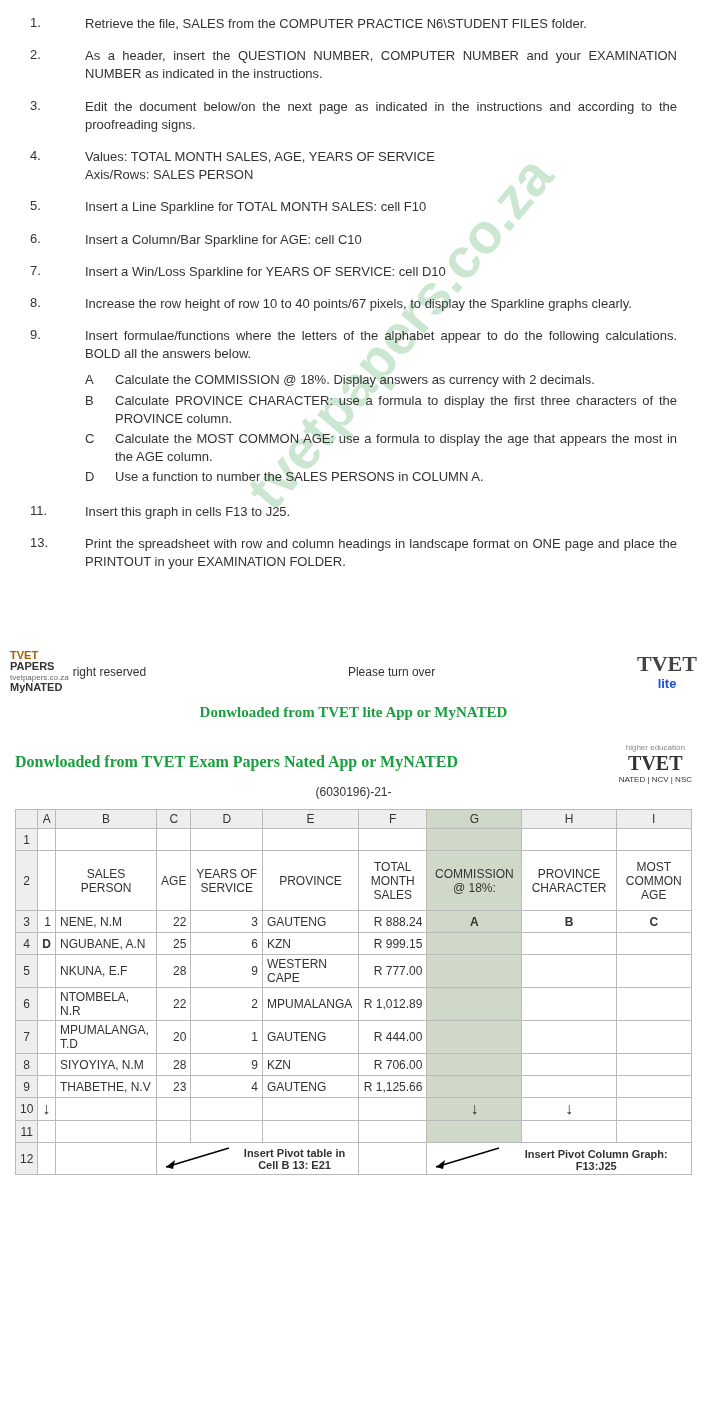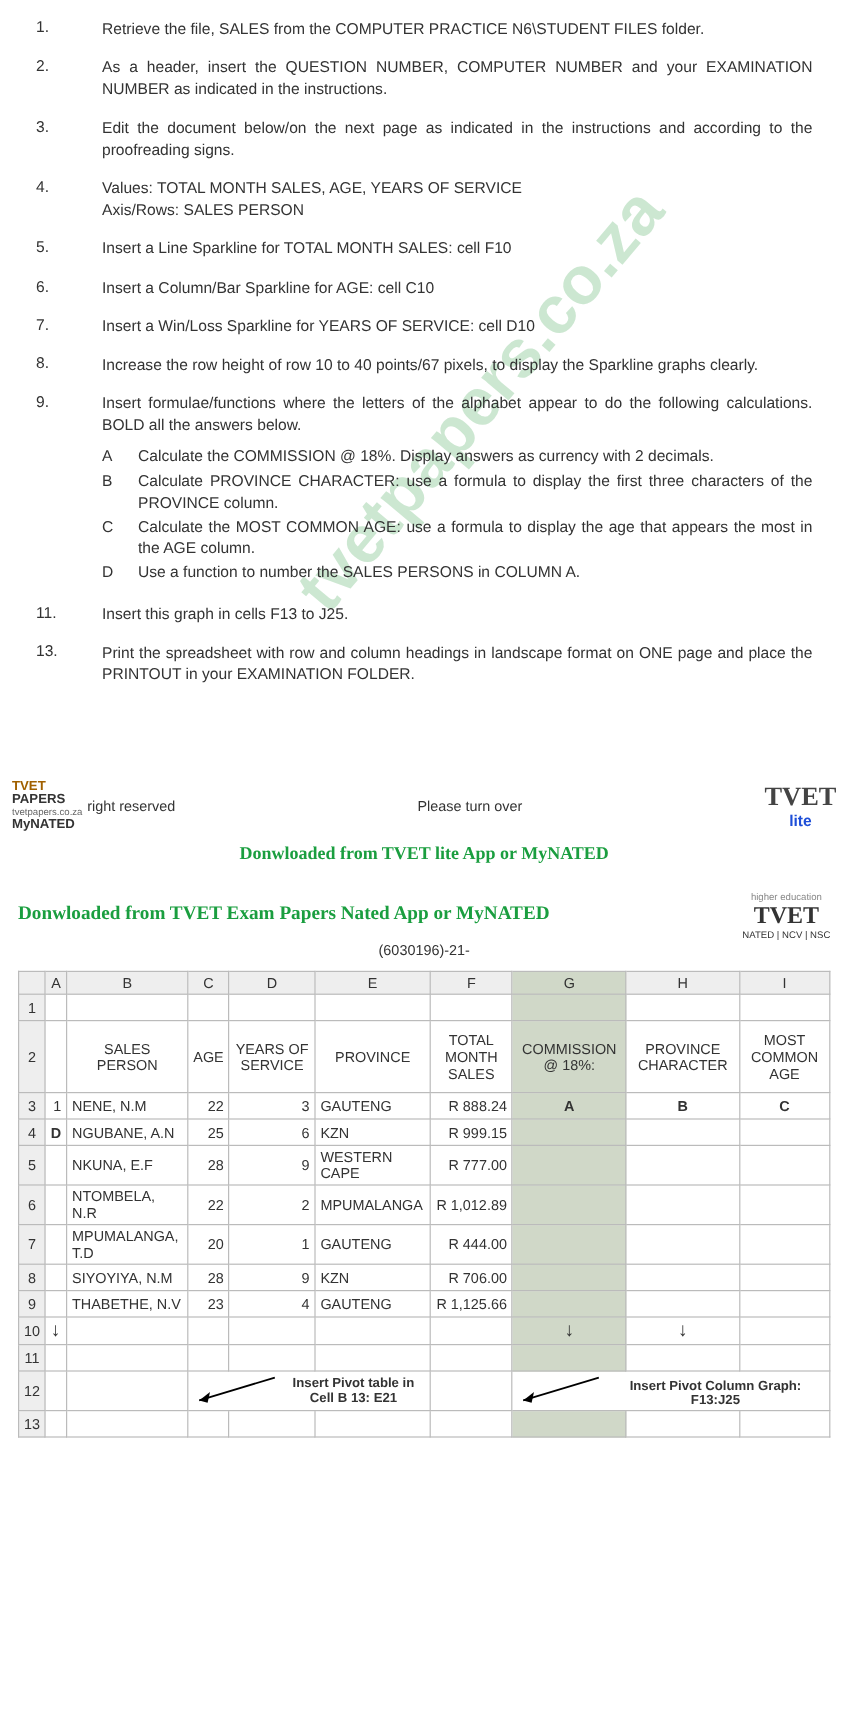--- a/index.html
+++ b/index.html
@@ -340,27 +340,15 @@
           <td class="annot-row cen" colspan="3">
             <div style="display: flex; align-items: flex-end; justify-content: center; gap: 4px;">
               <span class="annot-arrow"><svg viewBox="0 0 70 25">
                   <line x1="68" y1="3" x2="5" y2="22" stroke="black" stroke-width="1.5"></line>
                   <polygon points="5,22 14,15 12,24" fill="black"></polygon>
                 </svg></span>
               <span>Insert Pivot Column Graph: F13:J25</span>
             </div>
           </td>
         </tr>
-        <tr>
-          <td class="rownum">13</td>
-          <td></td>
-          <td></td>
-          <td></td>
-          <td></td>
-          <td></td>
-          <td></td>
-          <td class="col-sel"></td>
-          <td></td>
-          <td></td>
-        </tr>
       </tbody>
   </table>
 </div>
 
 </body></html>

